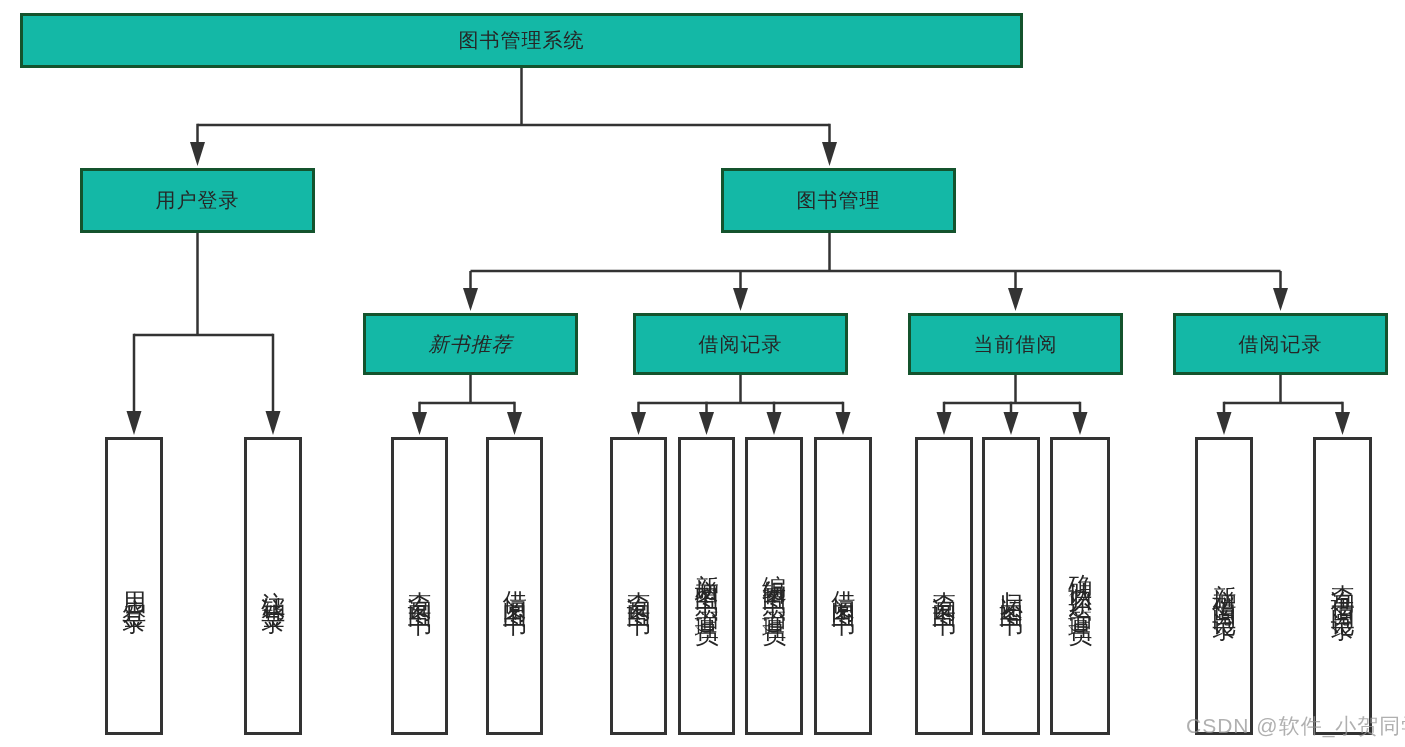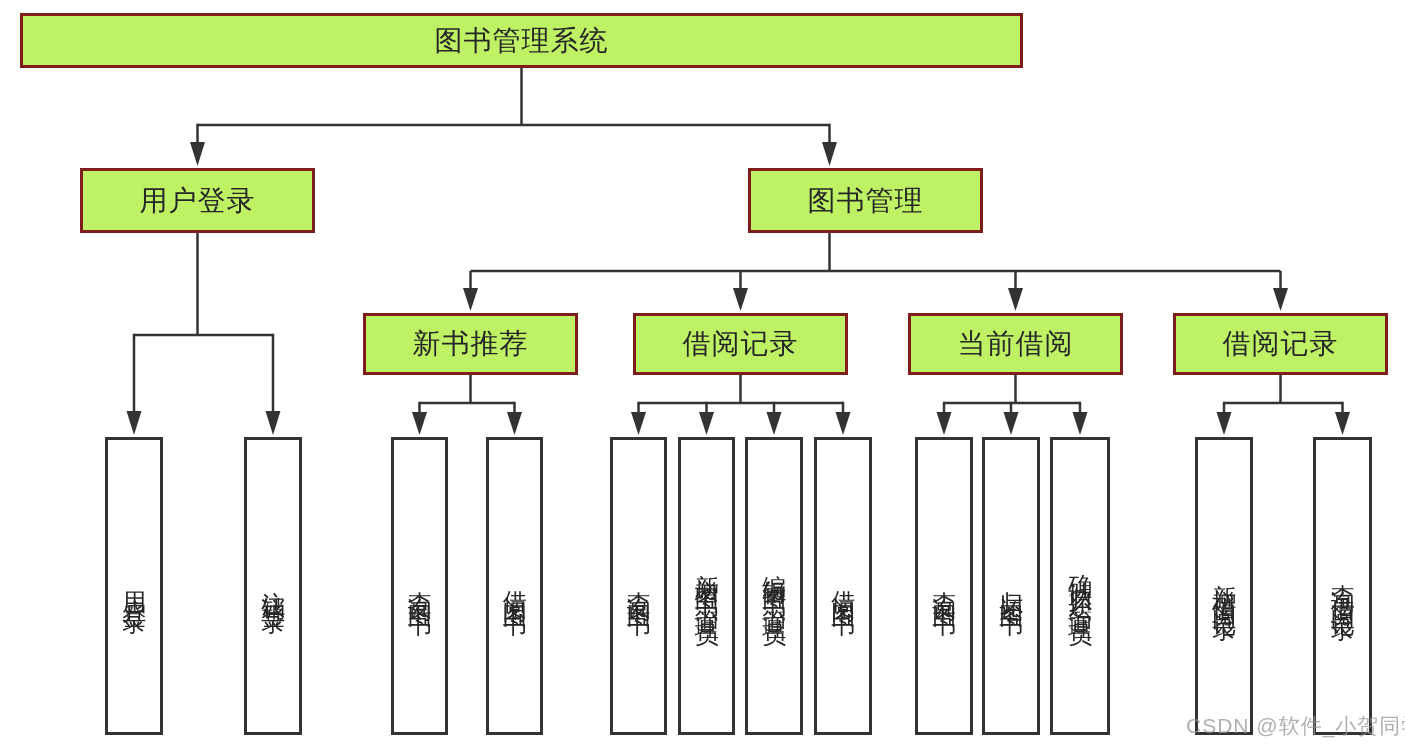--- a/index.html
+++ b/index.html
@@ -13,27 +13,27 @@
   }
   .connectors {
     position: absolute;
     left: 0; top: 0;
     width: 1405px; height: 747px;
     z-index: 1;
   }
   .node {
     position: absolute;
     box-sizing: border-box;
-    border: 3px solid #7f1d1d;
-    background: #bef264;
+    border: 3px solid #14532d;
+    background: #14b8a6;
     display: flex;
     align-items: center;
     justify-content: center;
     color: #262626;
-    font-size: 28px;
+    font-size: 20px;
     letter-spacing: 1px;
     z-index: 2;
   }
   .vnode {
     position: absolute;
     box-sizing: border-box;
     border: 3px solid #333333;
     background: #ffffff;
     display: flex;
     align-items: center;
@@ -131,25 +131,25 @@
     </g>
   </svg>
 
   <div class="node" style="left:20px; top:13px; width:1003px; height:55px;">
     <span>图书管理系统</span>
   </div>
 
   <div class="node" style="left:80px; top:168px; width:235px; height:65px;">
     <span>用户登录</span>
   </div>
-  <div class="node" style="left:748px; top:168px; width:235px; height:65px;text-align:center;">
+  <div class="node" style="left:721px; top:168px; width:235px; height:65px;text-align:center;">
     <span>图书管理</span>
   </div>
 
-  <div class="node" style="left:363px; top:313px; width:215px; height:62px;">
+  <div class="node" style="left:363px; top:313px; width:215px; height:62px;font-style:italic;">
     <span>新书推荐</span>
   </div>
   <div class="node" style="left:633px; top:313px; width:215px; height:62px;">
     <span>借阅记录</span>
   </div>
   <div class="node" style="left:908px; top:313px; width:215px; height:62px;">
     <span>当前借阅</span>
   </div>
   <div class="node" style="left:1173px; top:313px; width:215px; height:62px;">
     <span>借阅记录</span>

